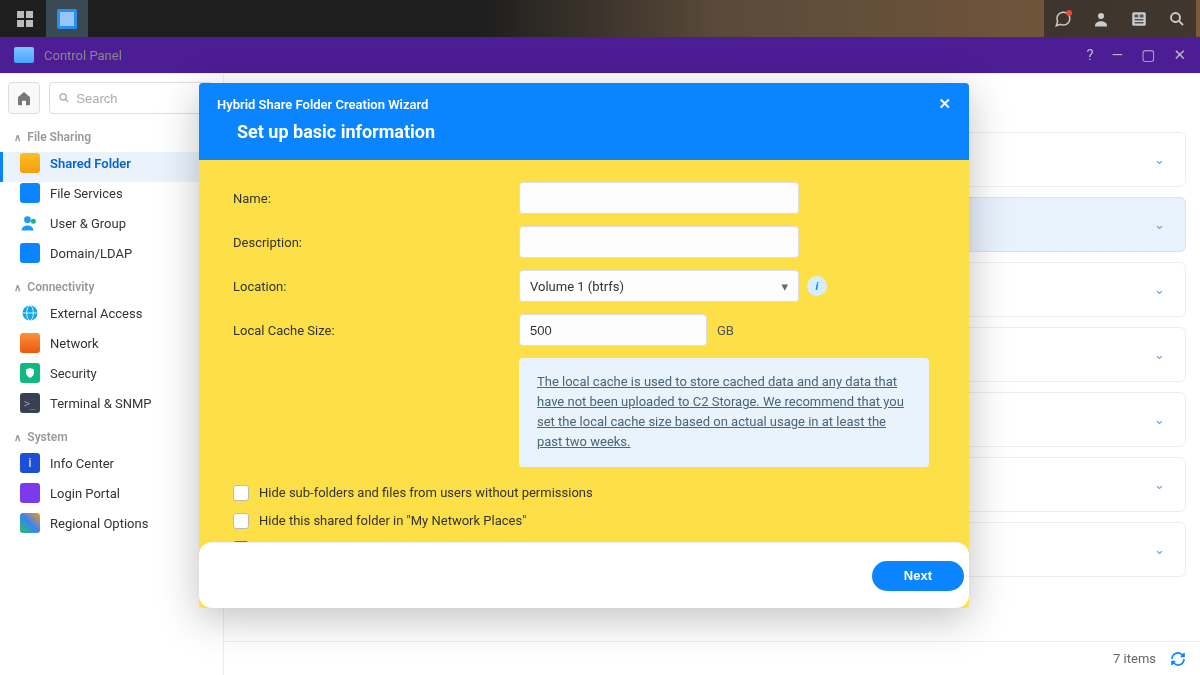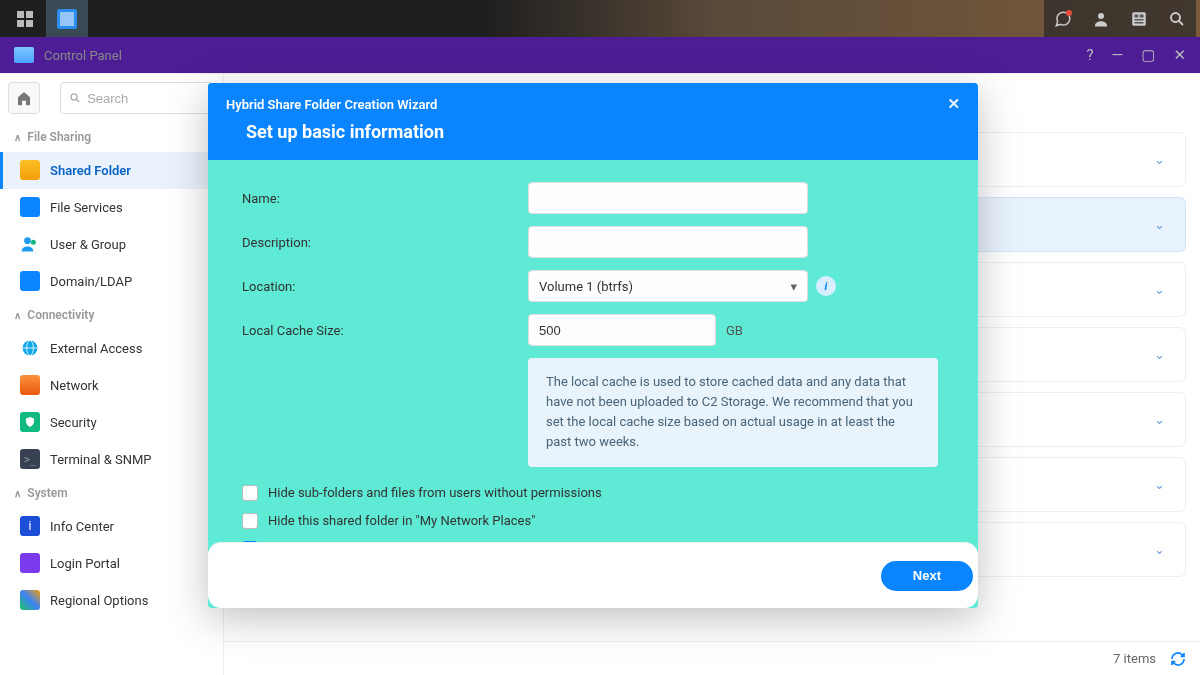--- a/index.html
+++ b/index.html
@@ -77,21 +77,21 @@
       width: 224px;
       border-right:1px solid #eee;
       display:flex;
       flex-direction:column;
       background:#fff;
     }
     .home-search {
       display:flex;
       align-items:center;
       padding:8px 10px 8px 8px;
-      gap:20px;
+      gap:9px;
     }
     .home-btn {
       width:32px; height:32px;
       border:1px solid #ddd;
       border-radius:4px;
       display:flex; align-items:center; justify-content:center;
       background:#f9f9f9;
       color:#666;
     }
     .search-wrap {
@@ -106,21 +106,21 @@
     .search-wrap input::placeholder { color:#aaa; }
 
     .section-head {
       display:flex; align-items:center;
       padding: 8px 14px; color:#999; font-weight:600;
       font-size:12px; cursor:pointer;
     }
     .section-head .chev { margin-right:6px; font-size:10px; color:#999;}
     .side-item {
       display:flex; align-items:center;
-      padding: 8px 14px 9px 20px;
+      padding: 1px 14px 9px 20px;
       cursor:pointer;
       color:#333;
       gap:10px;
     }
     .side-item.active { background:#eaf3fc; color:#0a64c8; border-left:3px solid #0a84ff; padding-left:17px; font-weight:600;}
     .side-item .ic {
       width:20px; height:20px; border-radius:3px;
       display:flex; align-items:center; justify-content:center;
       font-size:12px; color:#fff;
     }
@@ -170,23 +170,23 @@
       height:34px;
       display:flex; align-items:center; justify-content:flex-end;
       padding:0 14px; gap:14px; color:#666;
       font-size:13px;
     }
     .refresh-btn { color:#0a84ff; cursor:pointer; }
 
     
     .modal {
       position:absolute;
-      top:83px; left:208px;
+      top:83px; left:199px;
       width:770px; height:525px;
-      background:#5eead4;
+      background:#fde047;
       border-radius:4px;
       box-shadow: 0 10px 40px rgba(0,0,0,0.25);
       display:flex; flex-direction:column;
       overflow:hidden;
       z-index:50;
     }
     .modal-header {
       background:#0a84ff;
       color:#fff;
       padding: 12px 18px 12px 18px;
@@ -231,20 +231,21 @@
       background:#e8f3fc;
       border-radius:4px;
       padding:14px 18px;
       color:#4a6478;
       line-height:1.55;
       margin-left:286px;
       width:410px;
       margin-bottom:18px;
       margin-top:4px;
       font-size:13px;
+      text-decoration:underline;
     }
     .checkbox-row {
       display:flex; align-items:center; gap:10px;
       margin-bottom:12px;
       cursor:pointer;
     }
     .chk {
       width:16px; height:16px; border:1.5px solid #bbb; border-radius:3px;
       display:flex; align-items:center; justify-content:center;
       background:#fff;

